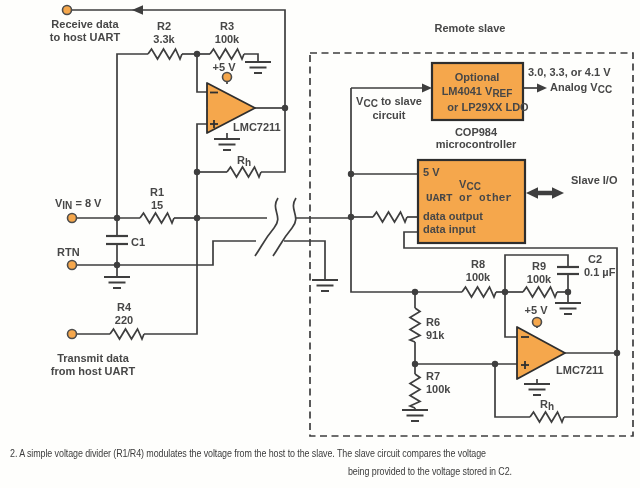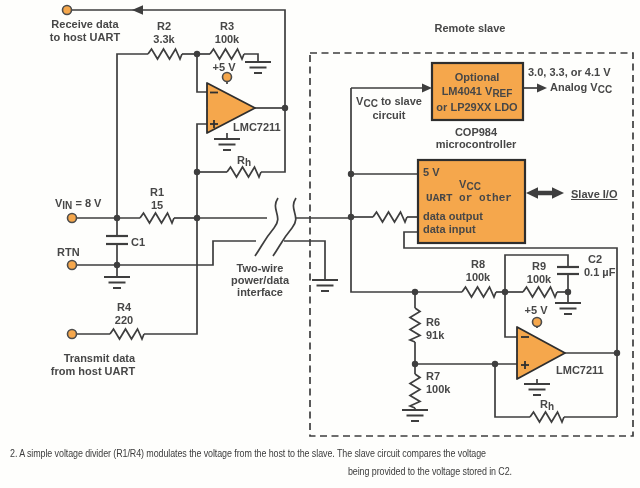--- a/index.html
+++ b/index.html
@@ -246,53 +246,48 @@
   <div class="lbl ctr" style="left:157px;top:186px;">
     <div>R1</div>
       <div>15</div>
   </div>
   <div class="lbl" style="left:131px;top:236px;"><span>C1</span></div>
   <div class="lbl" style="left:57px;top:246px;"><span>RTN</span></div>
   <div class="lbl ctr" style="left:124px;top:301px;">
     <div>R4</div>
       <div>220</div>
   </div>
-  <div class="lbl ctr" style="left:93px;top:352px;text-align:right;">
+  <div class="lbl ctr" style="left:93px;top:352px;">
     <div>Transmit data</div>
       <div>from host UART</div>
   </div>
 
-  <div class="lbl ctr" style="left:260px;top:262px;line-height:12px;">
-    <div>Two-wire</div>
-      <div>power/data</div>
-      <div>interface</div>
-  </div>
 
   <div class="lbl ctr" style="left:470px;top:22px;"><span>Remote slave</span></div>
 
   <div class="lbl ctr" style="left:477px;top:71px;"><span>Optional</span></div>
   <div class="lbl ctr" style="left:477px;top:85px;"><span>LM4041 V</span><sub>REF</sub></div>
-  <div class="lbl ctr" style="left:477px;top:101px;text-align:center;"><span>or LP29XX LDO</span></div>
+  <div class="lbl ctr" style="left:488px;top:101px;text-align:center;"><span>or LP29XX LDO</span></div>
 
   <div class="lbl" style="left:528px;top:66px;"><span>3.0, 3.3, or 4.1 V</span></div>
   <div class="lbl" style="left:550px;top:81px;"><span>Analog V</span><sub>CC</sub></div>
 
   <div class="lbl ctr" style="left:389px;top:95px;">
     <span>V</span><sub>CC</sub><span> to slave</span>
   </div>
   <div class="lbl ctr" style="left:389px;top:109px;"><span>circuit</span></div>
 
   <div class="lbl ctr" style="left:476px;top:126px;"><span>COP984</span></div>
   <div class="lbl ctr" style="left:476px;top:138px;"><span>microcontroller</span></div>
   <div class="lbl" style="left:423px;top:166px;"><span>5 V</span></div>
   <div class="lbl ctr" style="left:470px;top:178px;"><span>V</span><sub>CC</sub></div>
   <div class="lbl ctr" style="left:469px;top:192px;font-family:Liberation Mono, monospace;"><span>UART or other</span></div>
   <div class="lbl" style="left:423px;top:210px;"><span>data output</span></div>
   <div class="lbl" style="left:423px;top:223px;"><span>data input</span></div>
-  <div class="lbl" style="left:571px;top:188px;text-decoration:underline;"><span>Slave I/O</span></div>
+  <div class="lbl" style="left:571px;top:174px;"><span>Slave I/O</span></div>
 
   <div class="lbl ctr" style="left:478px;top:258px;">
     <div>R8</div>
       <div>100k</div>
   </div>
   <div class="lbl ctr" style="left:539px;top:260px;">
     <div>R9</div>
       <div>100k</div>
   </div>
   <div class="lbl" style="left:588px;top:253px;"><span>C2</span></div>

